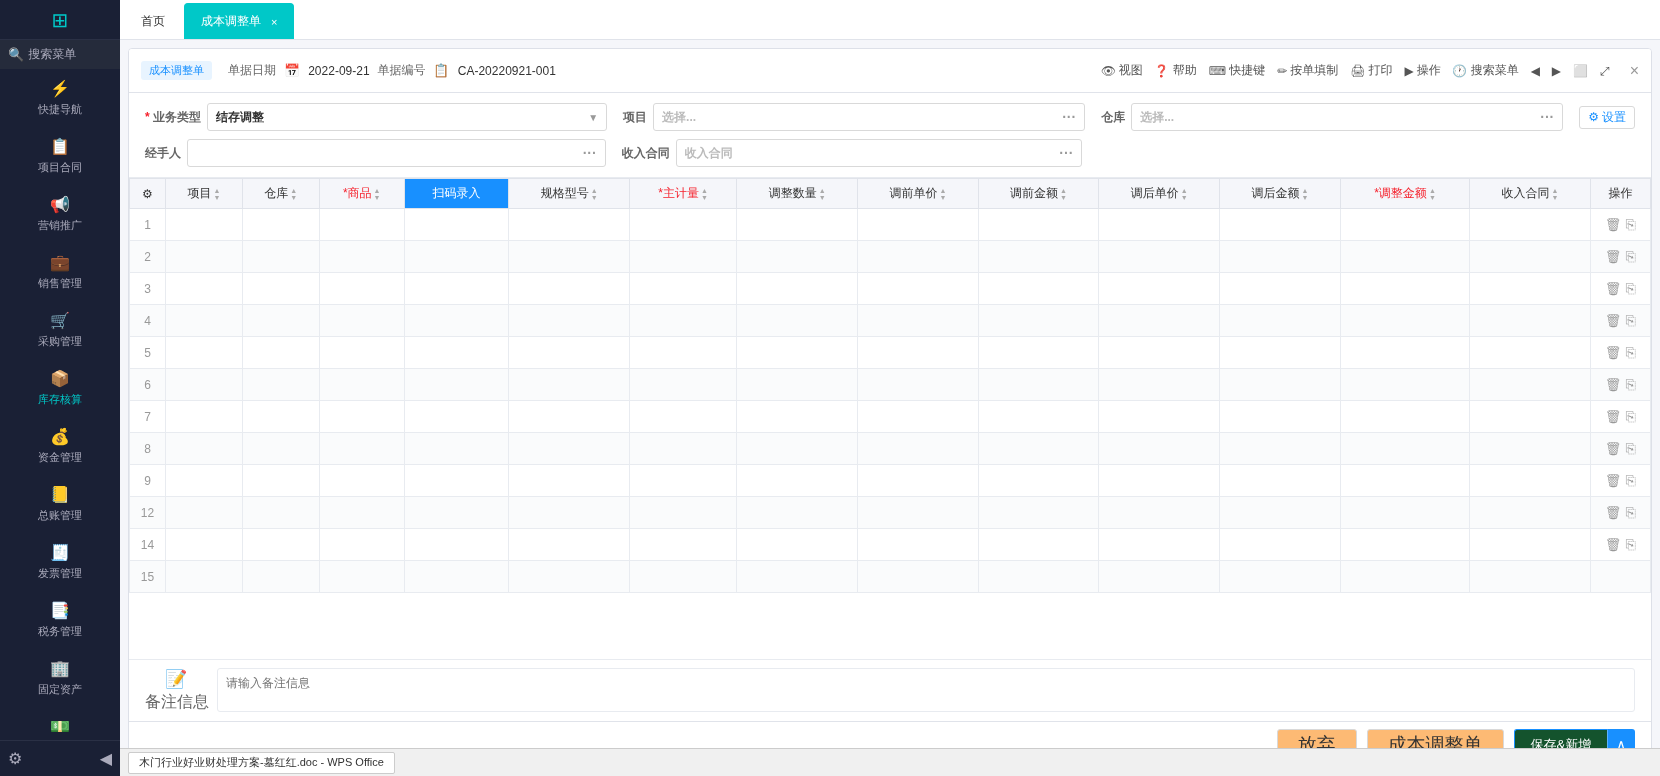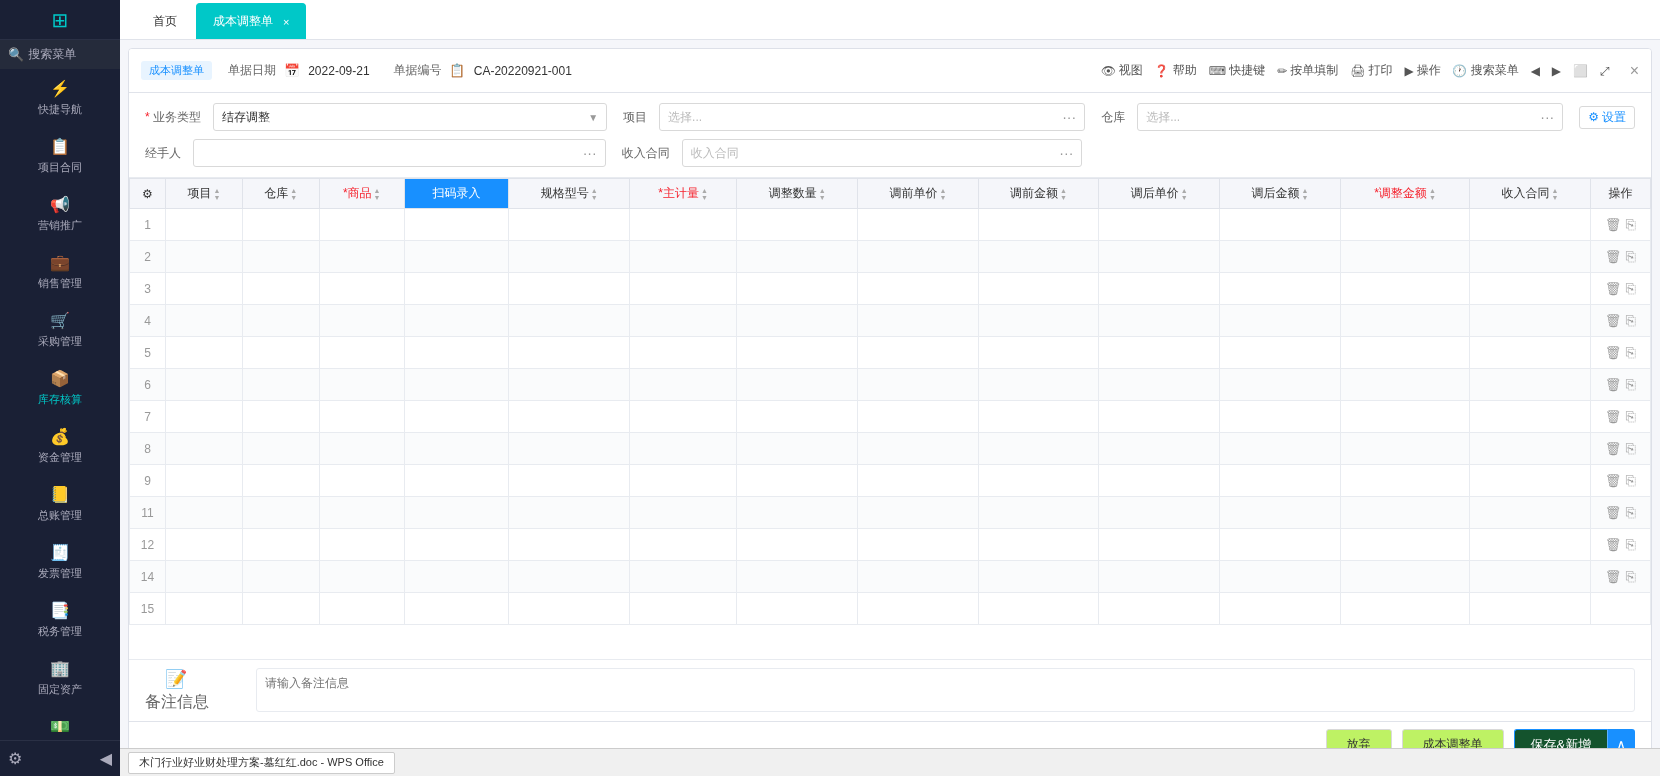--- a/index.html
+++ b/index.html
@@ -33,21 +33,21 @@
       border-top: 1px solid #2a3045;
     }
     .sidebar-bottom span { color: #aab; font-size: 16px; cursor: pointer; }
 
     
     .main { margin-left: 120px; height: 776px; display: flex; flex-direction: column; }
 
     
     .tab-bar {
       height: 40px; background: #fff; display: flex; align-items: flex-end;
-      border-bottom: 1px solid #e0e3ea; padding-left: 16px; flex-shrink: 0;
+      border-bottom: 1px solid #e0e3ea; padding-left: 4px; flex-shrink: 0;
     }
     .tab {
       height: 36px; padding: 0 16px; display: flex; align-items: center; gap: 6px;
       font-size: 12px; cursor: pointer; color: #666; border-top: 1px solid transparent;
       border-left: 1px solid transparent; border-right: 1px solid transparent;
       background: #f5f6fa; margin-right: 2px; border-radius: 4px 4px 0 0;
     }
     .tab.active {
       background: #00c8c8; color: #fff; border-color: #00c8c8;
     }
@@ -86,21 +86,21 @@
     }
     .doc-close { color: #999; cursor: pointer; font-size: 16px; margin-left: 8px; }
 
     
     .form-area {
       padding: 10px 16px; display: flex; flex-direction: column; gap: 8px; flex-shrink: 0;
       background: #fff; border-bottom: 1px solid #e8ebf0;
     }
     .form-row { display: flex; align-items: center; gap: 16px; }
     .form-field {
-      display: flex; align-items: center; gap: 12px; flex: 1;
+      display: flex; align-items: center; gap: 6px; flex: 1; font-weight: bold;
     }
     .form-label { color: #666; white-space: nowrap; font-size: 12px; }
     .form-label.required::before { content: '* '; color: #f5222d; }
     .form-input {
       flex: 1; height: 28px; border: 1px solid #d9d9d9; border-radius: 3px;
       padding: 0 8px; font-size: 12px; color: #333; background: #fff;
       display: flex; align-items: center; gap: 4px; position: relative;
     }
     .form-input .placeholder { color: #bbb; }
     .form-input .arrow { color: #999; margin-left: auto; font-size: 10px; }
@@ -139,32 +139,31 @@
       padding: 8px 16px; display: flex; align-items: flex-start; gap: 8px;
       border-top: 1px solid #e8ebf0; background: #fff; flex-shrink: 0;
     }
     .remarks-icon-wrap { display: flex; flex-direction: column; align-items: center; gap: 2px; }
     .remarks-icon { font-size: 18px; color: #555; }
     .remarks-label { font-size: 16px; color: #666; }
     .remarks-input {
       flex: 1; height: 44px; border: 1px solid #e8ebf0; border-radius: 3px;
       padding: 6px 8px; font-size: 12px; color: #bbb; background: #fff; resize: none;
       outline: none;
-      margin-left: 39px;
     }
 
     
     .footer {
       height: 46px; background: #fff; border-top: 1px solid #e0e3ea;
       display: flex; align-items: center; justify-content: flex-end; padding: 0 16px; gap: 10px;
       flex-shrink: 0;
     }
     .btn {
-      height: 32px; padding: 0 20px; border-radius: 3px; font-size: 12px;
-      cursor: pointer; border: 1px solid #d9d9d9; background: #bef264; color: #333;
+      height: 32px; padding: 0 20px; border-radius: 3px; font-size: 19px;
+      cursor: pointer; border: 1px solid #d9d9d9; background: #fdba74; color: #333;
     }
     .btn-split {
       display: flex; align-items: center;
     }
     .btn-split .main-part {
       height: 32px; padding: 0 16px; background: #14532d; color: #fff;
       border: 1px solid #1890ff; border-right: none; border-radius: 3px 0 0 3px;
       cursor: pointer; font-size: 13px;
     }
     .btn-split .arrow-part {
@@ -267,21 +266,21 @@
 
   <div class="doc-area">
     <div class="doc-window">
 
       <div class="doc-header">
         <div class="doc-title-tag">成本调整单</div>
         <div class="doc-meta">
           <span class="label">单据日期</span>
           <span class="calendar-icon">📅</span>
           <span class="value">2022-09-21</span>
-          <span class="label" style="margin-left:16px;">单据编号</span>
+          <span class="label" style="">单据编号</span>
           <span class="calendar-icon">📋</span>
           <span class="value">CA-20220921-001</span>
         </div>
         <div class="doc-actions">
           <span class="doc-action-btn">
             <span>👁</span>
             <span>视图</span>
           </span>
           <span class="doc-action-btn">
             <span>❓</span>
@@ -679,42 +678,20 @@
                 <td></td>
                 <td></td>
                 <td>
                   <div class="action-cell">
                     <span class="action-icon">🗑</span>
                     <span class="action-icon">⎘</span>
                   </div>
                 </td>
               </tr>
               <tr>
-                <td style="color: rgb(153, 153, 153);">11</td>
-                <td></td>
-                <td></td>
-                <td></td>
-                <td></td>
-                <td></td>
-                <td></td>
-                <td></td>
-                <td></td>
-                <td></td>
-                <td></td>
-                <td></td>
-                <td></td>
-                <td></td>
-                <td>
-                  <div class="action-cell">
-                    <span class="action-icon">🗑</span>
-                    <span class="action-icon">⎘</span>
-                  </div>
-                </td>
-              </tr>
-              <tr>
                 <td style="color: rgb(153, 153, 153);">12</td>
                 <td></td>
                 <td></td>
                 <td></td>
                 <td></td>
                 <td></td>
                 <td></td>
                 <td></td>
                 <td></td>
                 <td></td>

